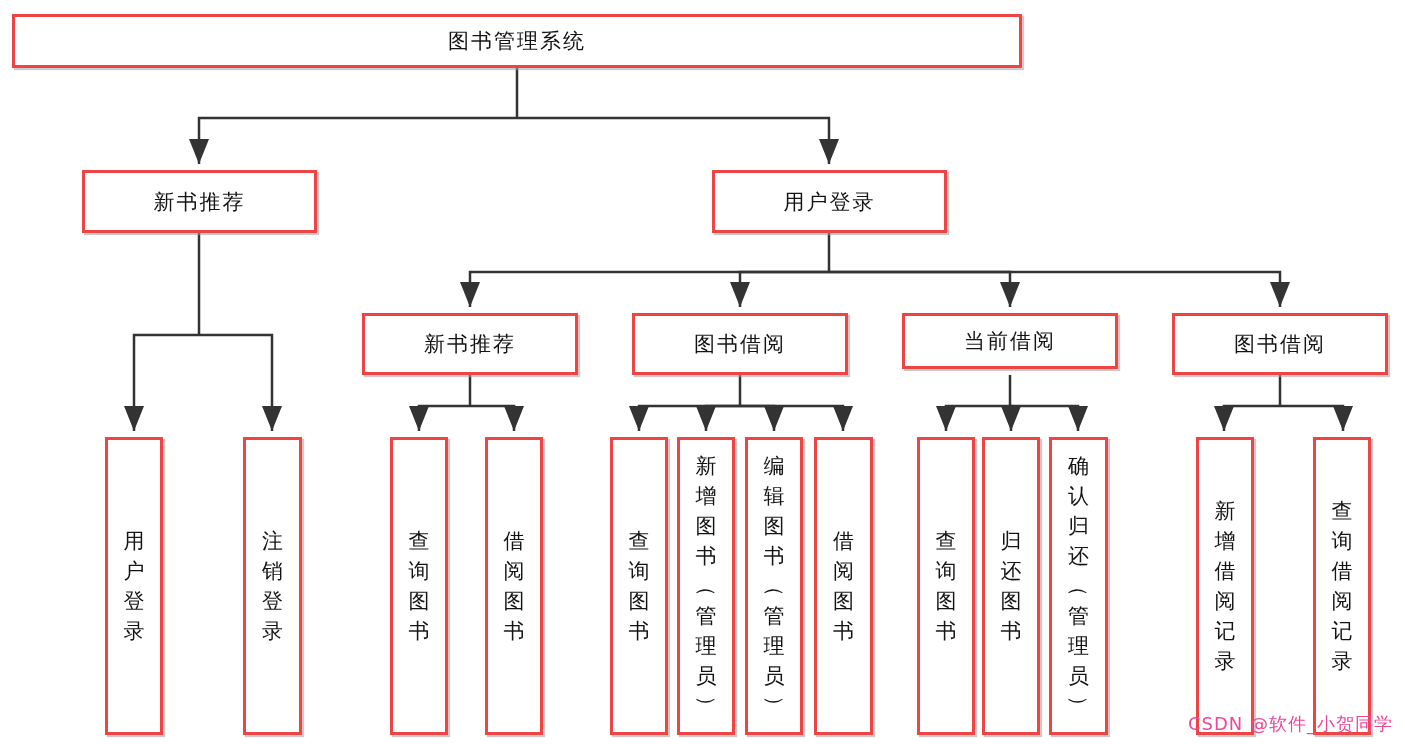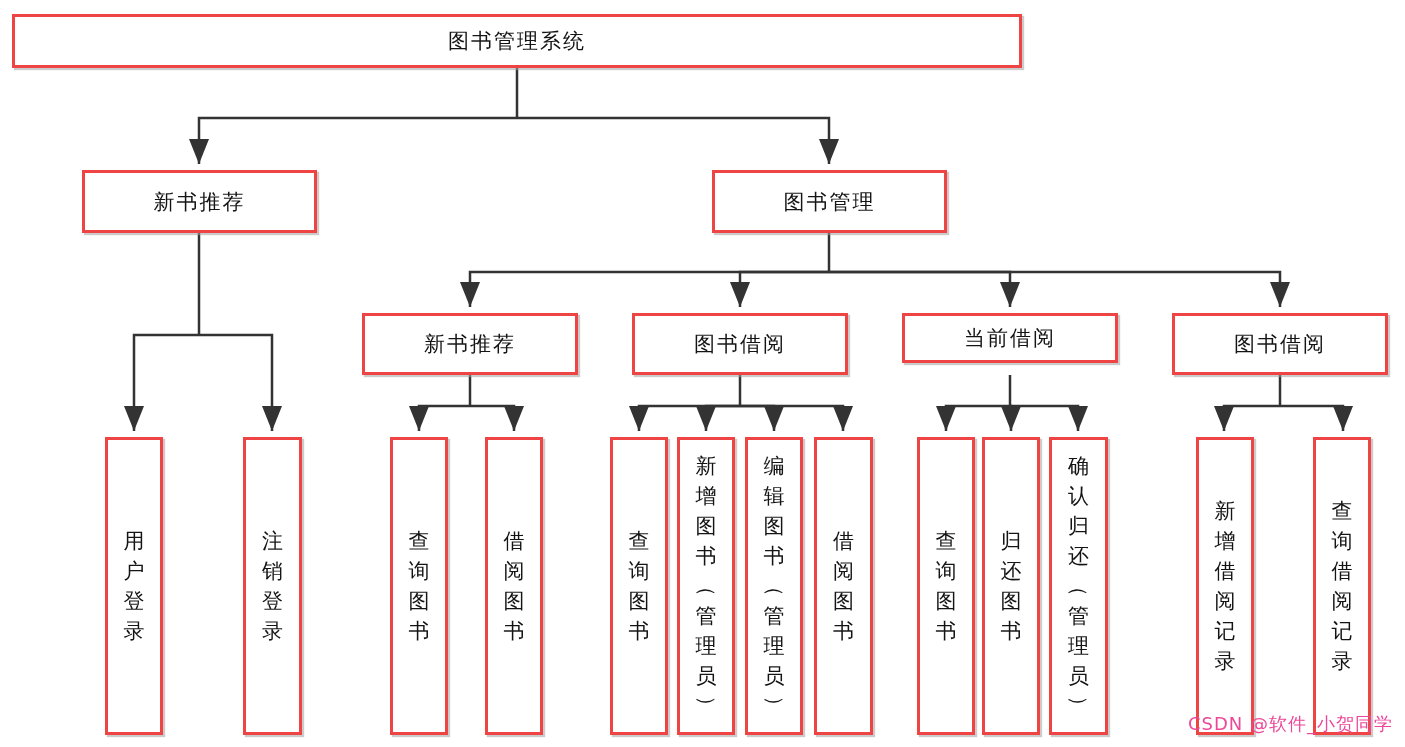--- a/index.html
+++ b/index.html
@@ -110,30 +110,30 @@
   </svg>
 
   <div class="node h" style="left:12px; top:14px; width:1010px; height:54px;">
     <span class="label">图书管理系统</span>
   </div>
 
   <div class="node h" style="left:82px; top:170px; width:235px; height:63px;">
     <span class="label">新书推荐</span>
   </div>
   <div class="node h" style="left:712px; top:170px; width:235px; height:63px;">
-    <span class="label">图书管理</span>
+    <span class="label">用户登录</span>
   </div>
 
   <div class="node h" style="left:632px; top:313px; width:216px; height:62px;">
     <span class="label">图书借阅</span>
   </div>
   <div class="node h" style="left:362px; top:313px; width:216px; height:62px;">
     <span class="label">新书推荐</span>
   </div>
-  <div class="node h" style="left:902px; top:313px; width:216px; height:50px;">
+  <div class="node h" style="left:902px; top:313px; width:216px; height:56px;">
     <span class="label">当前借阅</span>
   </div>
   <div class="node h" style="left:1172px; top:313px; width:216px; height:62px;">
     <span class="label">图书借阅</span>
   </div>
 
   <div class="node v" style="left:105px; top:437px; width:58px; height:298px;">
     <span class="label">
         <span class="vch">用</span>
         <span class="vch">户</span>

